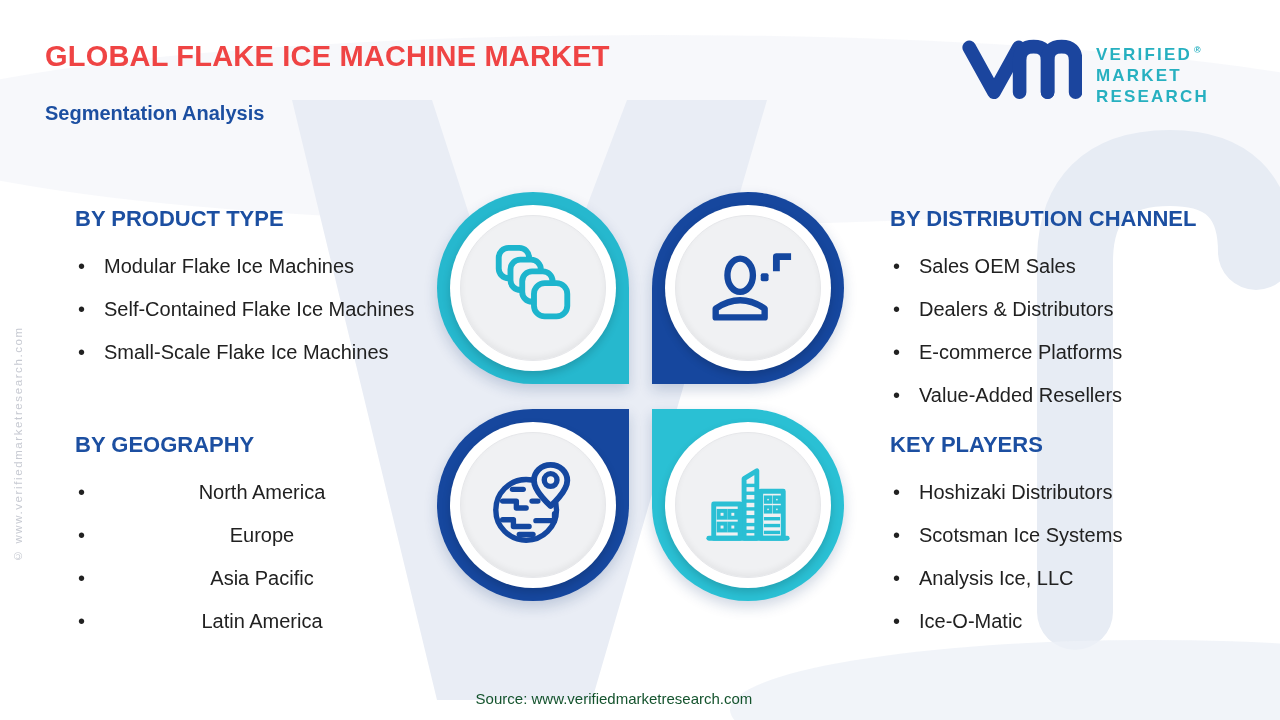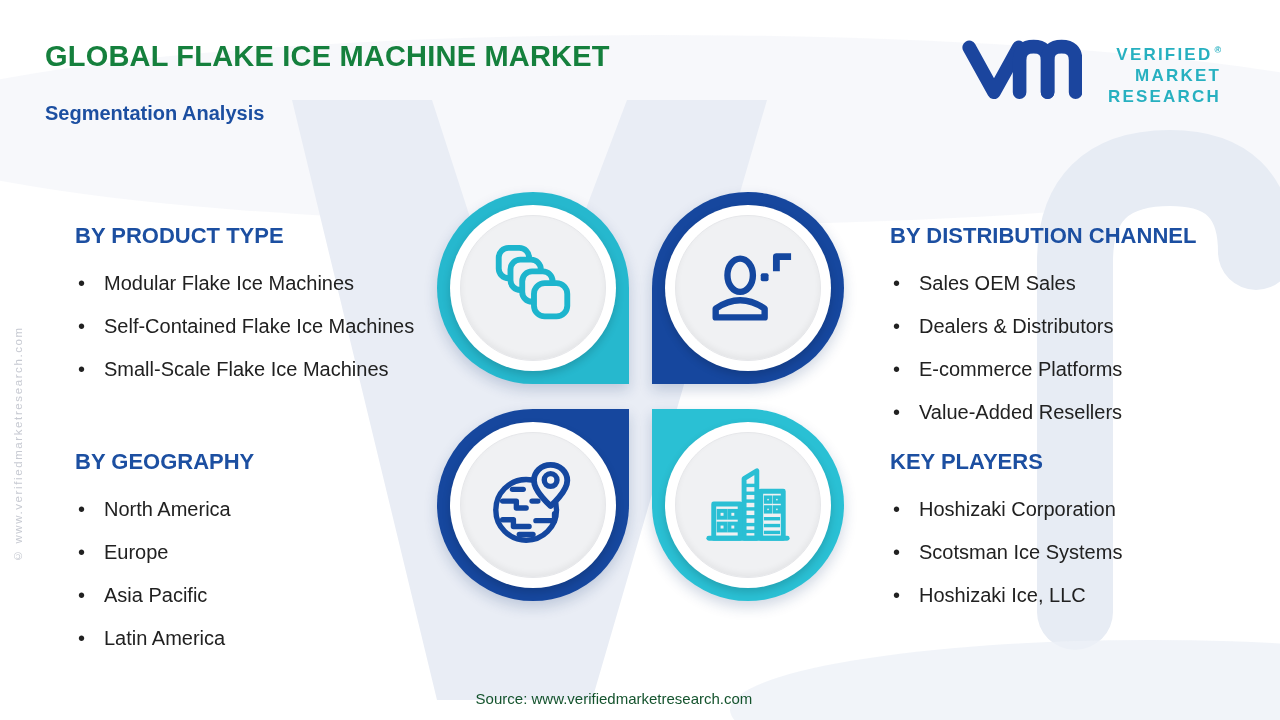--- a/index.html
+++ b/index.html
@@ -13,46 +13,46 @@
   
   .vtext{
     position:absolute;left:12px;top:272px;height:290px;z-index:2;
     writing-mode:vertical-rl;transform:rotate(180deg);
     font-size:11.5px;color:#c7cad2;letter-spacing:1.6px;white-space:nowrap;
   }
 
   
   .title{
     position:absolute;left:45px;top:40px;z-index:2;margin:0;
-    font-size:29px;font-weight:700;color:#15803d;letter-spacing:.2px;white-space:nowrap;
+    font-size:29px;font-weight:700;color:#ef4444;letter-spacing:.2px;white-space:nowrap;
   }
   .subtitle{
     position:absolute;left:45px;top:102px;z-index:2;margin:0;
     font-size:20px;font-weight:700;color:#1c4fa1;white-space:nowrap;
   }
 
   
   .logo{position:absolute;left:962px;top:34px;z-index:2;display:flex;align-items:flex-start;}
   .logo svg{display:block;}
-  .logo-text{margin-left:26px;margin-top:6px;color:#27b0c0;font-weight:700;
-    font-size:17px;line-height:21px;letter-spacing:2.2px;white-space:nowrap;text-align:right;}
+  .logo-text{margin-left:14px;margin-top:6px;color:#27b0c0;font-weight:700;
+    font-size:17px;line-height:21px;letter-spacing:2.2px;white-space:nowrap;}
   .logo-text sup{font-size:9px;letter-spacing:0;vertical-align:super;margin-left:2px;}
 
   
-  .section{position:absolute;z-index:2;width:370px;margin-top:17px;}
+  .section{position:absolute;z-index:2;width:370px;}
   .section h3{margin:0 0 13px 0;font-size:22px;font-weight:700;color:#1c4fa1;white-space:nowrap;}
   .section ul{list-style:none;margin:0;padding:0;font-size:20px;color:#212121;}
   .section li{position:relative;padding-left:29px;line-height:43px;}
   .section li::before{content:"\2022";position:absolute;left:3px;top:0;color:#212121;}
   #sec-product{left:75px;top:206px;}
   #sec-geo{left:75px;top:432px;}
   #sec-dist{left:890px;top:206px;}
   #sec-key{left:890px;top:432px;}
   #sec-product li{max-width:316px;}
-  #sec-geo li{max-width:316px;}
+  #sec-geo li{max-width:316px;text-align:center;}
 
   
   .quad{position:absolute;z-index:1;width:192px;height:192px;
     box-shadow:0 6px 14px rgba(20,55,115,.20);}
   #q-tl{left:437px;top:192px;background:#26b8ce;border-radius:50% 50% 0 50%;}
   #q-tr{left:652px;top:192px;background:#16479e;border-radius:50% 50% 50% 0;}
   #q-bl{left:437px;top:409px;background:#16479e;border-radius:50% 0 50% 50%;}
   #q-br{left:652px;top:409px;background:#2ac0d4;border-radius:0 50% 50% 50%;}
   .white-ring{position:absolute;inset:13px;background:#ffffff;border-radius:50%;
     box-shadow:0 4px 9px rgba(0,0,0,.16);}
@@ -124,23 +124,24 @@
       <li>Sales OEM Sales</li>
       <li>Dealers &amp; Distributors</li>
       <li>E-commerce Platforms</li>
       <li>Value-Added Resellers</li>
     </ul>
   </div>
 
   <div class="section" id="sec-key">
     <h3>KEY PLAYERS</h3>
     <ul>
-      <li>Hoshizaki Corporation</li>
+      <li>Hoshizaki Distributors</li>
       <li>Scotsman Ice Systems</li>
-      <li>Hoshizaki Ice, LLC</li>
+      <li>Analysis Ice, LLC</li>
+      <li>Ice-O-Matic</li>
     </ul>
   </div>
 
   <div class="quad" id="q-tl">
     <div class="white-ring">
       <div class="inner-disc">
         <svg viewBox="0 0 96 96" aria-hidden="true">
           <g fill="#f0f1f3" stroke="#1db5cd" stroke-width="6" stroke-linejoin="round">
             <rect x="13" y="7" width="31" height="31" rx="10"></rect>
             <rect x="25" y="19" width="31" height="31" rx="10"></rect>

